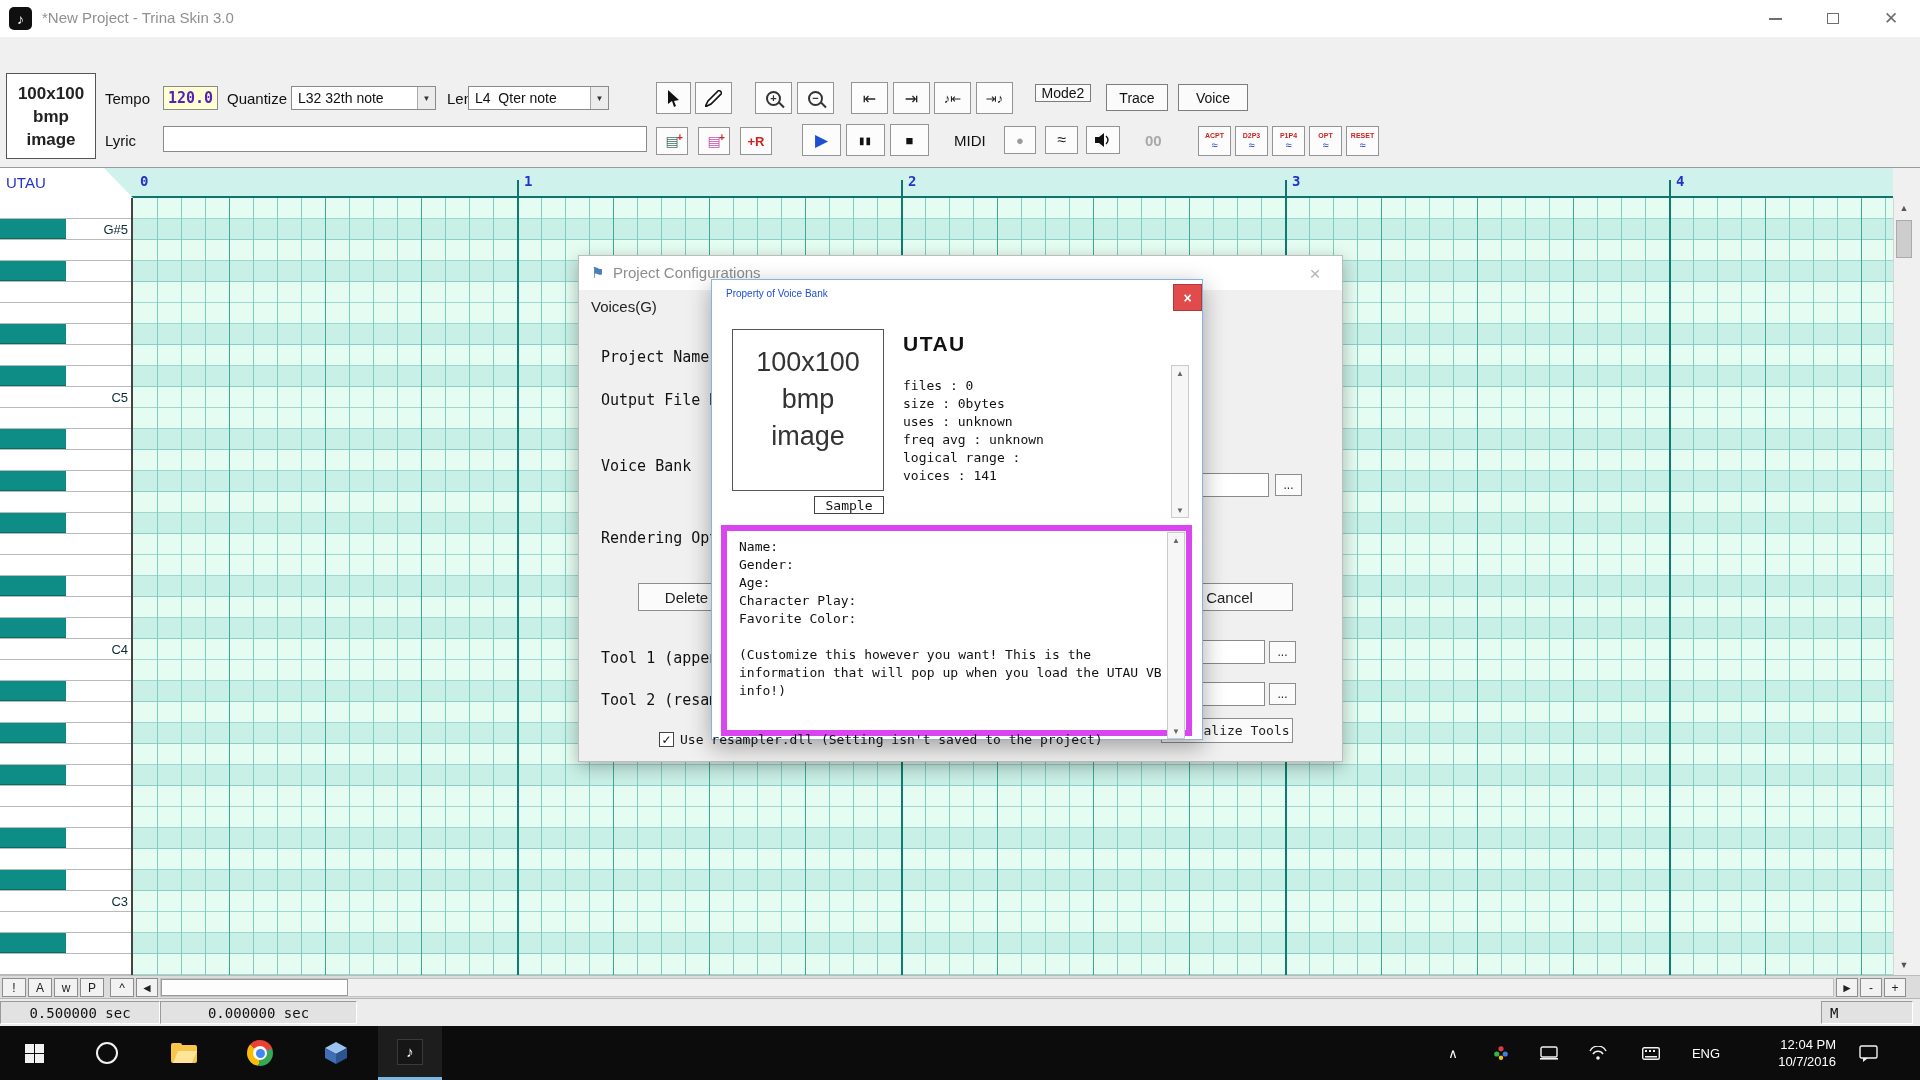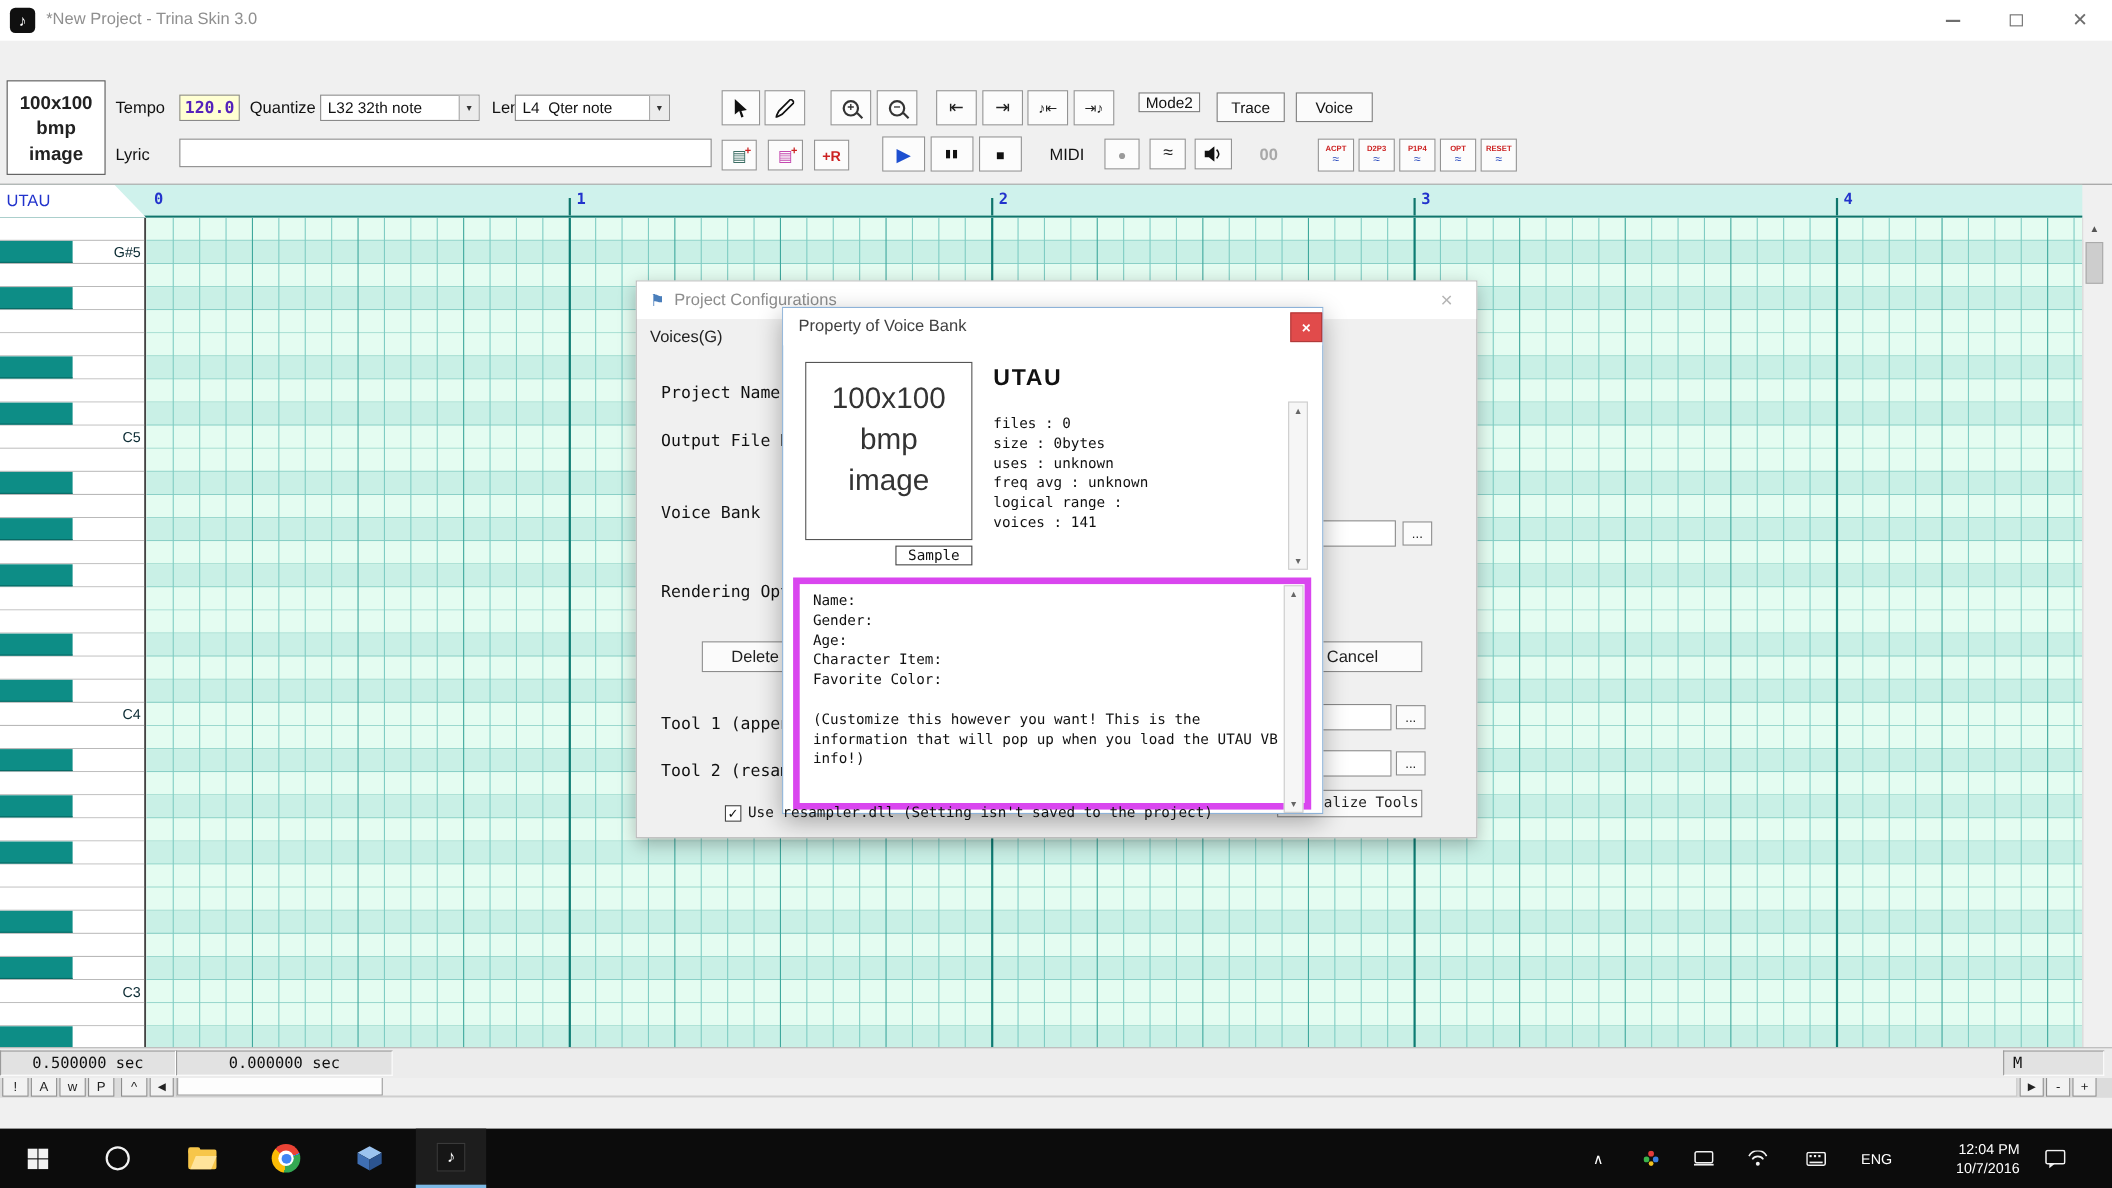--- a/index.html
+++ b/index.html
@@ -67,36 +67,36 @@
 
 .vscroll{position:absolute;left:1893px;top:198px;width:20px;height:777px;background:#f0f0f0;border-left:1px solid #d5d5d5}
 .sb-arrow{position:absolute;left:0;width:20px;height:20px;display:flex;align-items:center;justify-content:center;font-size:9px;color:#555;background:#f0f0f0}
 .vthumb{position:absolute;left:2px;top:22px;width:16px;height:38px;background:#cdcdcd;border:1px solid #aaa}
 .hbar{position:absolute;left:0;top:975px;width:1920px;height:23px;background:#dcdcdc;border-top:1px solid #bbb}
 .mini-btn{position:absolute;top:2px;width:24px;height:19px;background:#f2f2f2;border:1px solid #8d8d8d;display:flex;align-items:center;justify-content:center;font-size:12px;color:#222}
 .htrack{position:absolute;left:160px;top:2px;width:1674px;height:19px;background:#f0f0f0;border:1px solid #c2c2c2}
 .hthumb{position:absolute;left:0;top:0;width:187px;height:17px;background:#fdfdfd;border:1px solid #9a9a9a}
 
 
-.statusbar{position:absolute;left:0;top:952px;width:1920px;height:28px;background:#ececec;border-top:1px solid #b5b5b5}
+.statusbar{position:absolute;left:0;top:998px;width:1920px;height:28px;background:#ececec;border-top:1px solid #b5b5b5}
 .status-box{position:absolute;top:2px;height:23px;background:#e2e2e2;border:1px solid;border-color:#9a9a9a #fff #fff #9a9a9a;display:flex;align-items:center;justify-content:center;font-size:14px;color:#111}
 
 
 .dialog{position:absolute;background:#f0f0f0}
 .dlg-config{left:578px;top:255px;width:765px;height:507px;border:1px solid #bdbdbd;box-shadow:0 5px 16px rgba(0,0,0,.28)}
 .dlg-title{position:absolute;left:0;top:0;right:0;height:34px;background:#fff}
 .cfg-title-text{position:absolute;left:34px;top:8px;font-size:15px;color:#8d8d8d}
 .cfg-icon{position:absolute;left:12px;top:8px;font-size:15px;color:#4a7ebb}
 .cfg-close{position:absolute;left:715px;top:4px;width:42px;height:27px;display:flex;align-items:center;justify-content:center;font-size:19px;color:#b5b5b5}
 .cfg-menu{position:absolute;left:12px;top:42px;font-size:15px;color:#222}
 .cfg-label{position:absolute;left:22px;font-size:15px;color:#111;font-family:"DejaVu Sans Mono",monospace}
 .dlg-btn{position:absolute;background:#fbfbfb;border:1px solid #8d8d8d;display:flex;align-items:center;justify-content:center;font-size:15px;color:#222}
 .browse-btn{width:27px;height:22px;font-size:12px}
 .dlg-vb{left:711px;top:279px;width:492px;height:461px;background:#fff;border:1px solid #8db2d8;box-shadow:0 7px 22px rgba(0,0,0,.33)}
-.vb-title-text{position:absolute;left:14px;top:8px;font-size:15px;color:#404040}
+.vb-title-text{position:absolute;left:14px;top:8px;font-size:10px;color:#1d4ed8}
 .vb-close{position:absolute;left:461px;top:4px;width:29px;height:27px;background:#e14b4b;border:1px solid #b03a3a;color:#fff;font-size:14px;font-weight:bold;display:flex;align-items:center;justify-content:center}
 .vb-img{position:absolute;left:20px;top:49px;width:152px;height:162px;border:1px solid #555;background:#fff;text-align:center;padding-top:14px;font-size:27px;color:#333;line-height:37px}
 .vb-name{position:absolute;left:191px;top:52px;font-size:21px;font-weight:bold;letter-spacing:1.5px;color:#111}
 .vb-info{position:absolute;left:191px;top:97px;font-size:13px;line-height:18px;color:#111;font-family:"DejaVu Sans Mono",monospace}
 .mini-scroll{position:absolute;width:18px;background:#f6f6f6;border:1px solid #ccc}
 .ms-arrow{position:absolute;left:0;width:16px;height:14px;display:flex;align-items:center;justify-content:center;font-size:8px;color:#666}
 .vb-sample{position:absolute;left:102px;top:216px;width:70px;height:18px;border:1px solid #444;background:#fff;display:flex;align-items:center;justify-content:center;font-size:13px;color:#111;font-family:"DejaVu Sans Mono",monospace}
 .vb-desc{position:absolute;left:9px;top:245px;width:471px;height:211px;border:6px solid #d946ef;background:#fff}
 .vb-desc-text{position:absolute;left:12px;top:7px;font-size:13px;line-height:18px;color:#111;font-family:"DejaVu Sans Mono",monospace;white-space:pre}
 .chk-overlay{position:absolute;left:659px;top:732px;display:flex;align-items:center;gap:6px}
@@ -528,21 +528,21 @@
         <div>freq avg : unknown</div>
         <div>logical range : </div>
         <div>voices : 141</div>
       </div>
     <div class="mini-scroll" style="left:459px;top:85px;height:153px">
       <div class="ms-arrow" style="top:0">▲</div>
       <div class="ms-arrow" style="top:137px">▼</div>
     </div>
     <div class="vb-sample">Sample</div>
     <div class="vb-desc">
-      <div class="vb-desc-text" id="vb-desc"><div>Name:</div><div>Gender:</div><div>Age:</div><div>Character Item:</div><div>Favorite Color:</div><div>&nbsp;</div><div>(Customize this however you want! This is the</div><div>information that will pop up when you load the UTAU VB</div><div>info!)</div></div>
+      <div class="vb-desc-text" id="vb-desc"><div>Name:</div><div>Gender:</div><div>Age:</div><div>Character Play:</div><div>Favorite Color:</div><div>&nbsp;</div><div>(Customize this however you want! This is the</div><div>information that will pop up when you load the UTAU VB</div><div>info!)</div></div>
       <div class="mini-scroll" style="right:1px;top:1px;height:207px">
         <div class="ms-arrow" style="top:0">▲</div>
         <div class="ms-arrow" style="top:191px">▼</div>
       </div>
     </div>
   </div>
 
   <div class="chk-overlay">
     <div class="checkbox">✓</div>
     <div class="chk-label">Use resampler.dll (Setting isn't saved to the project)</div>

